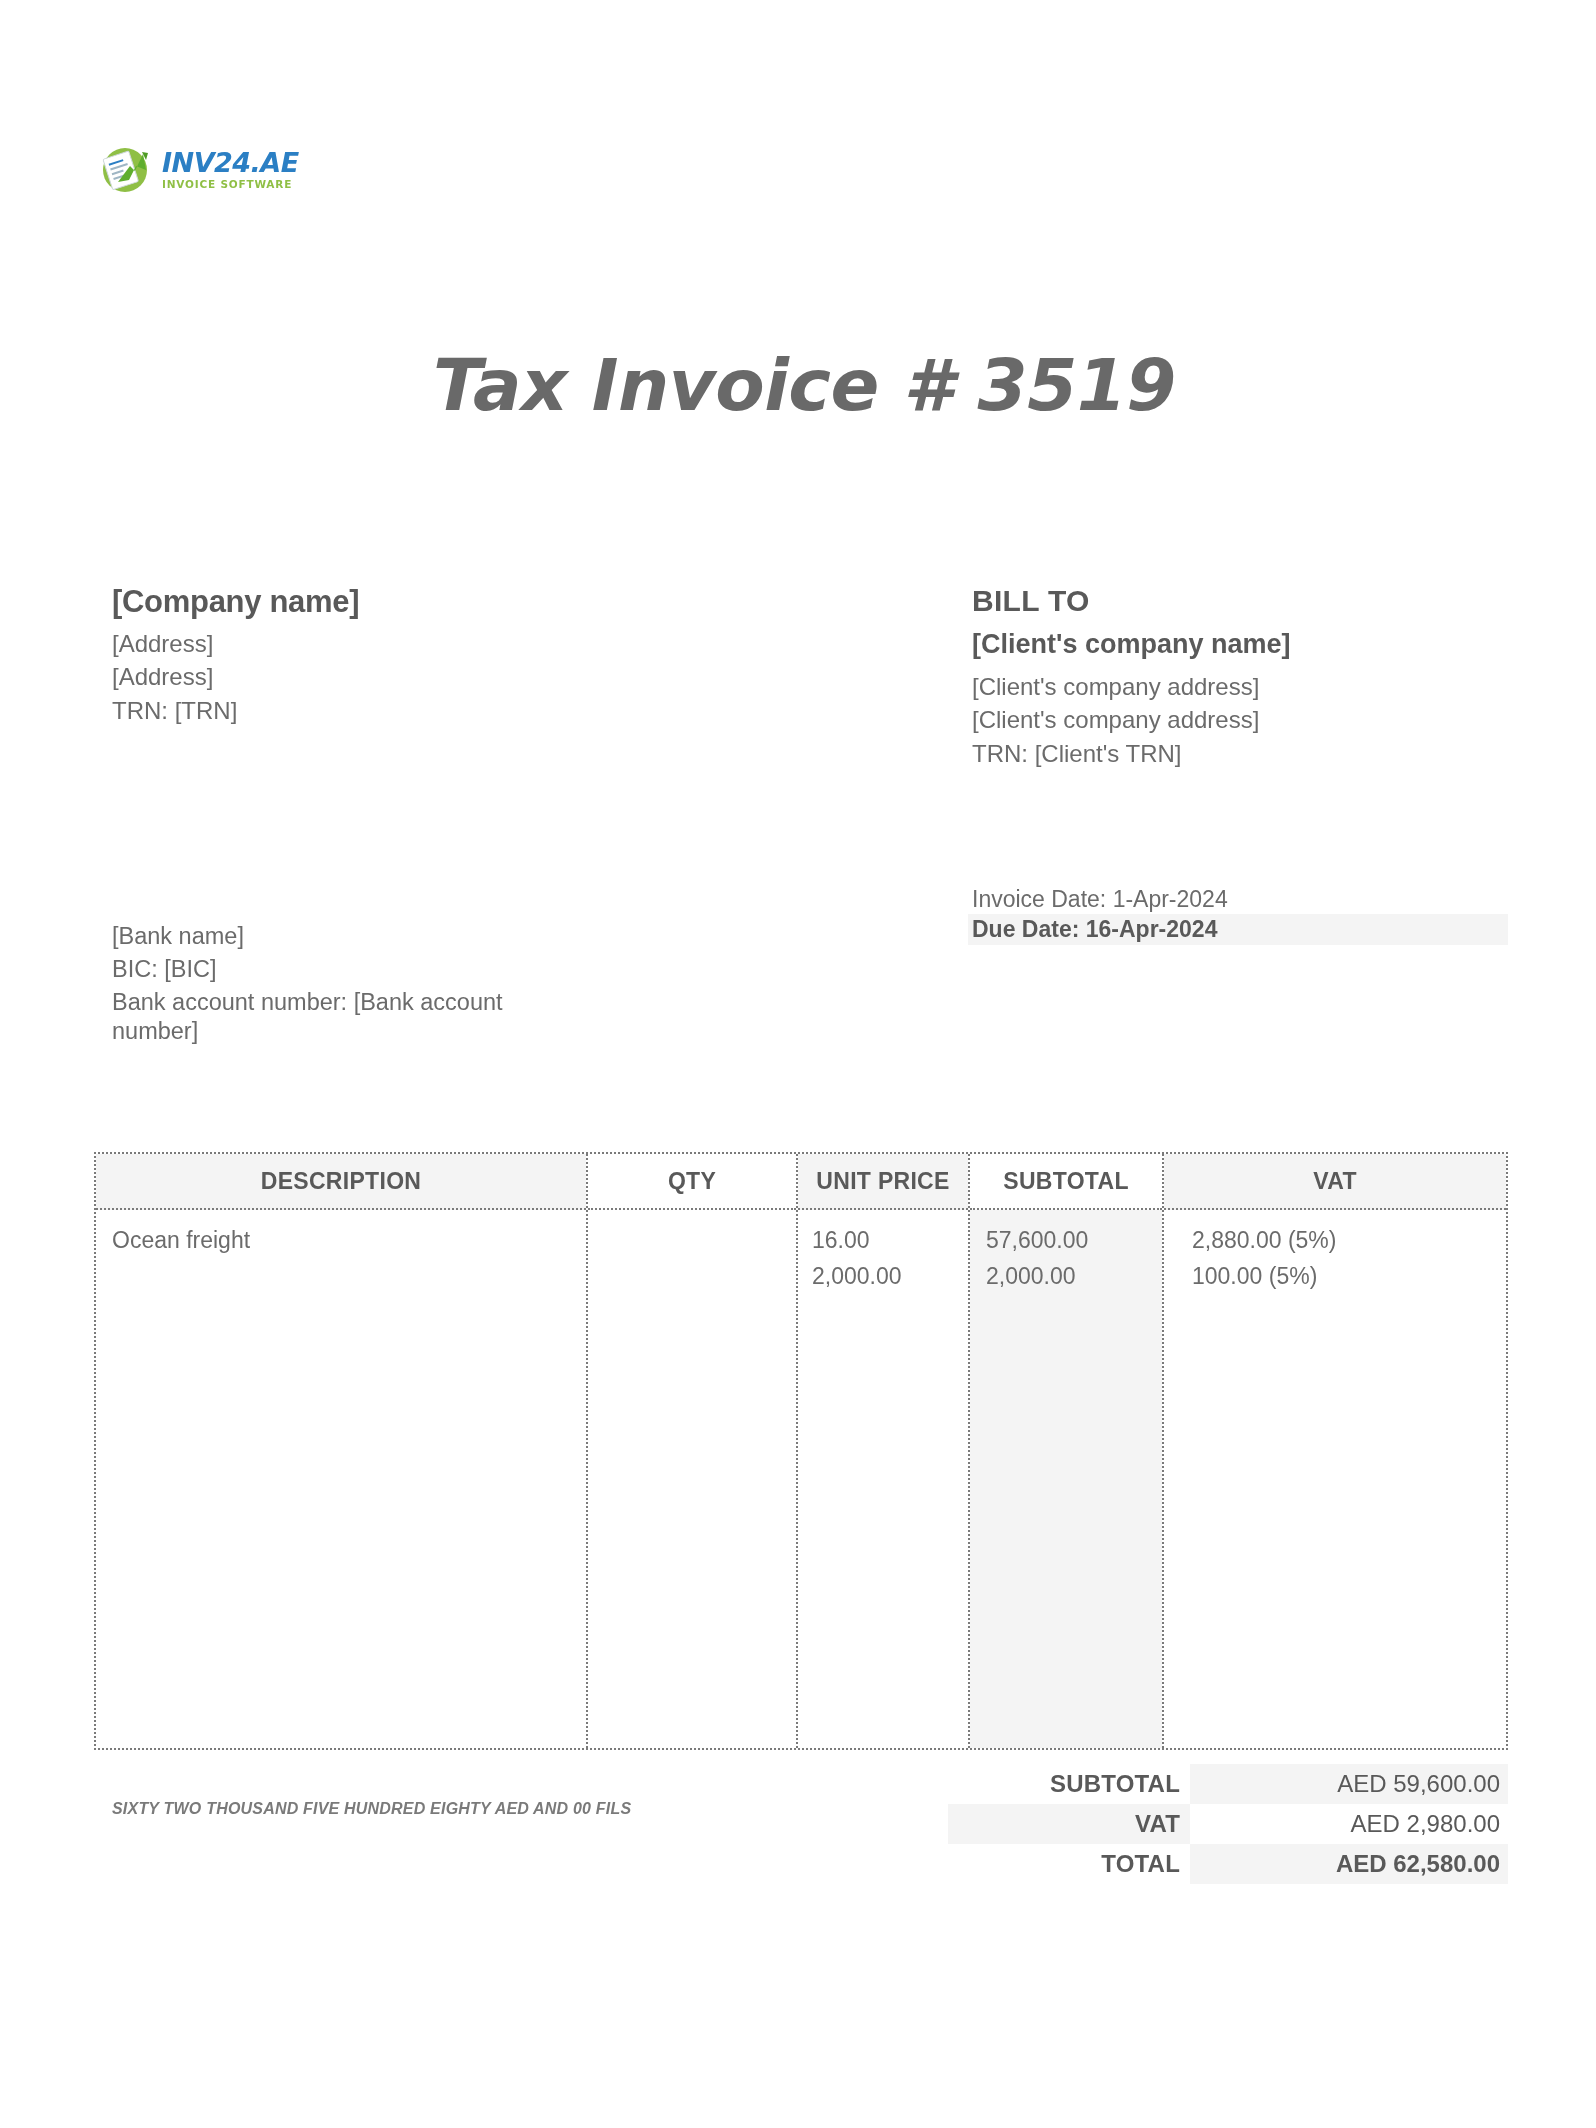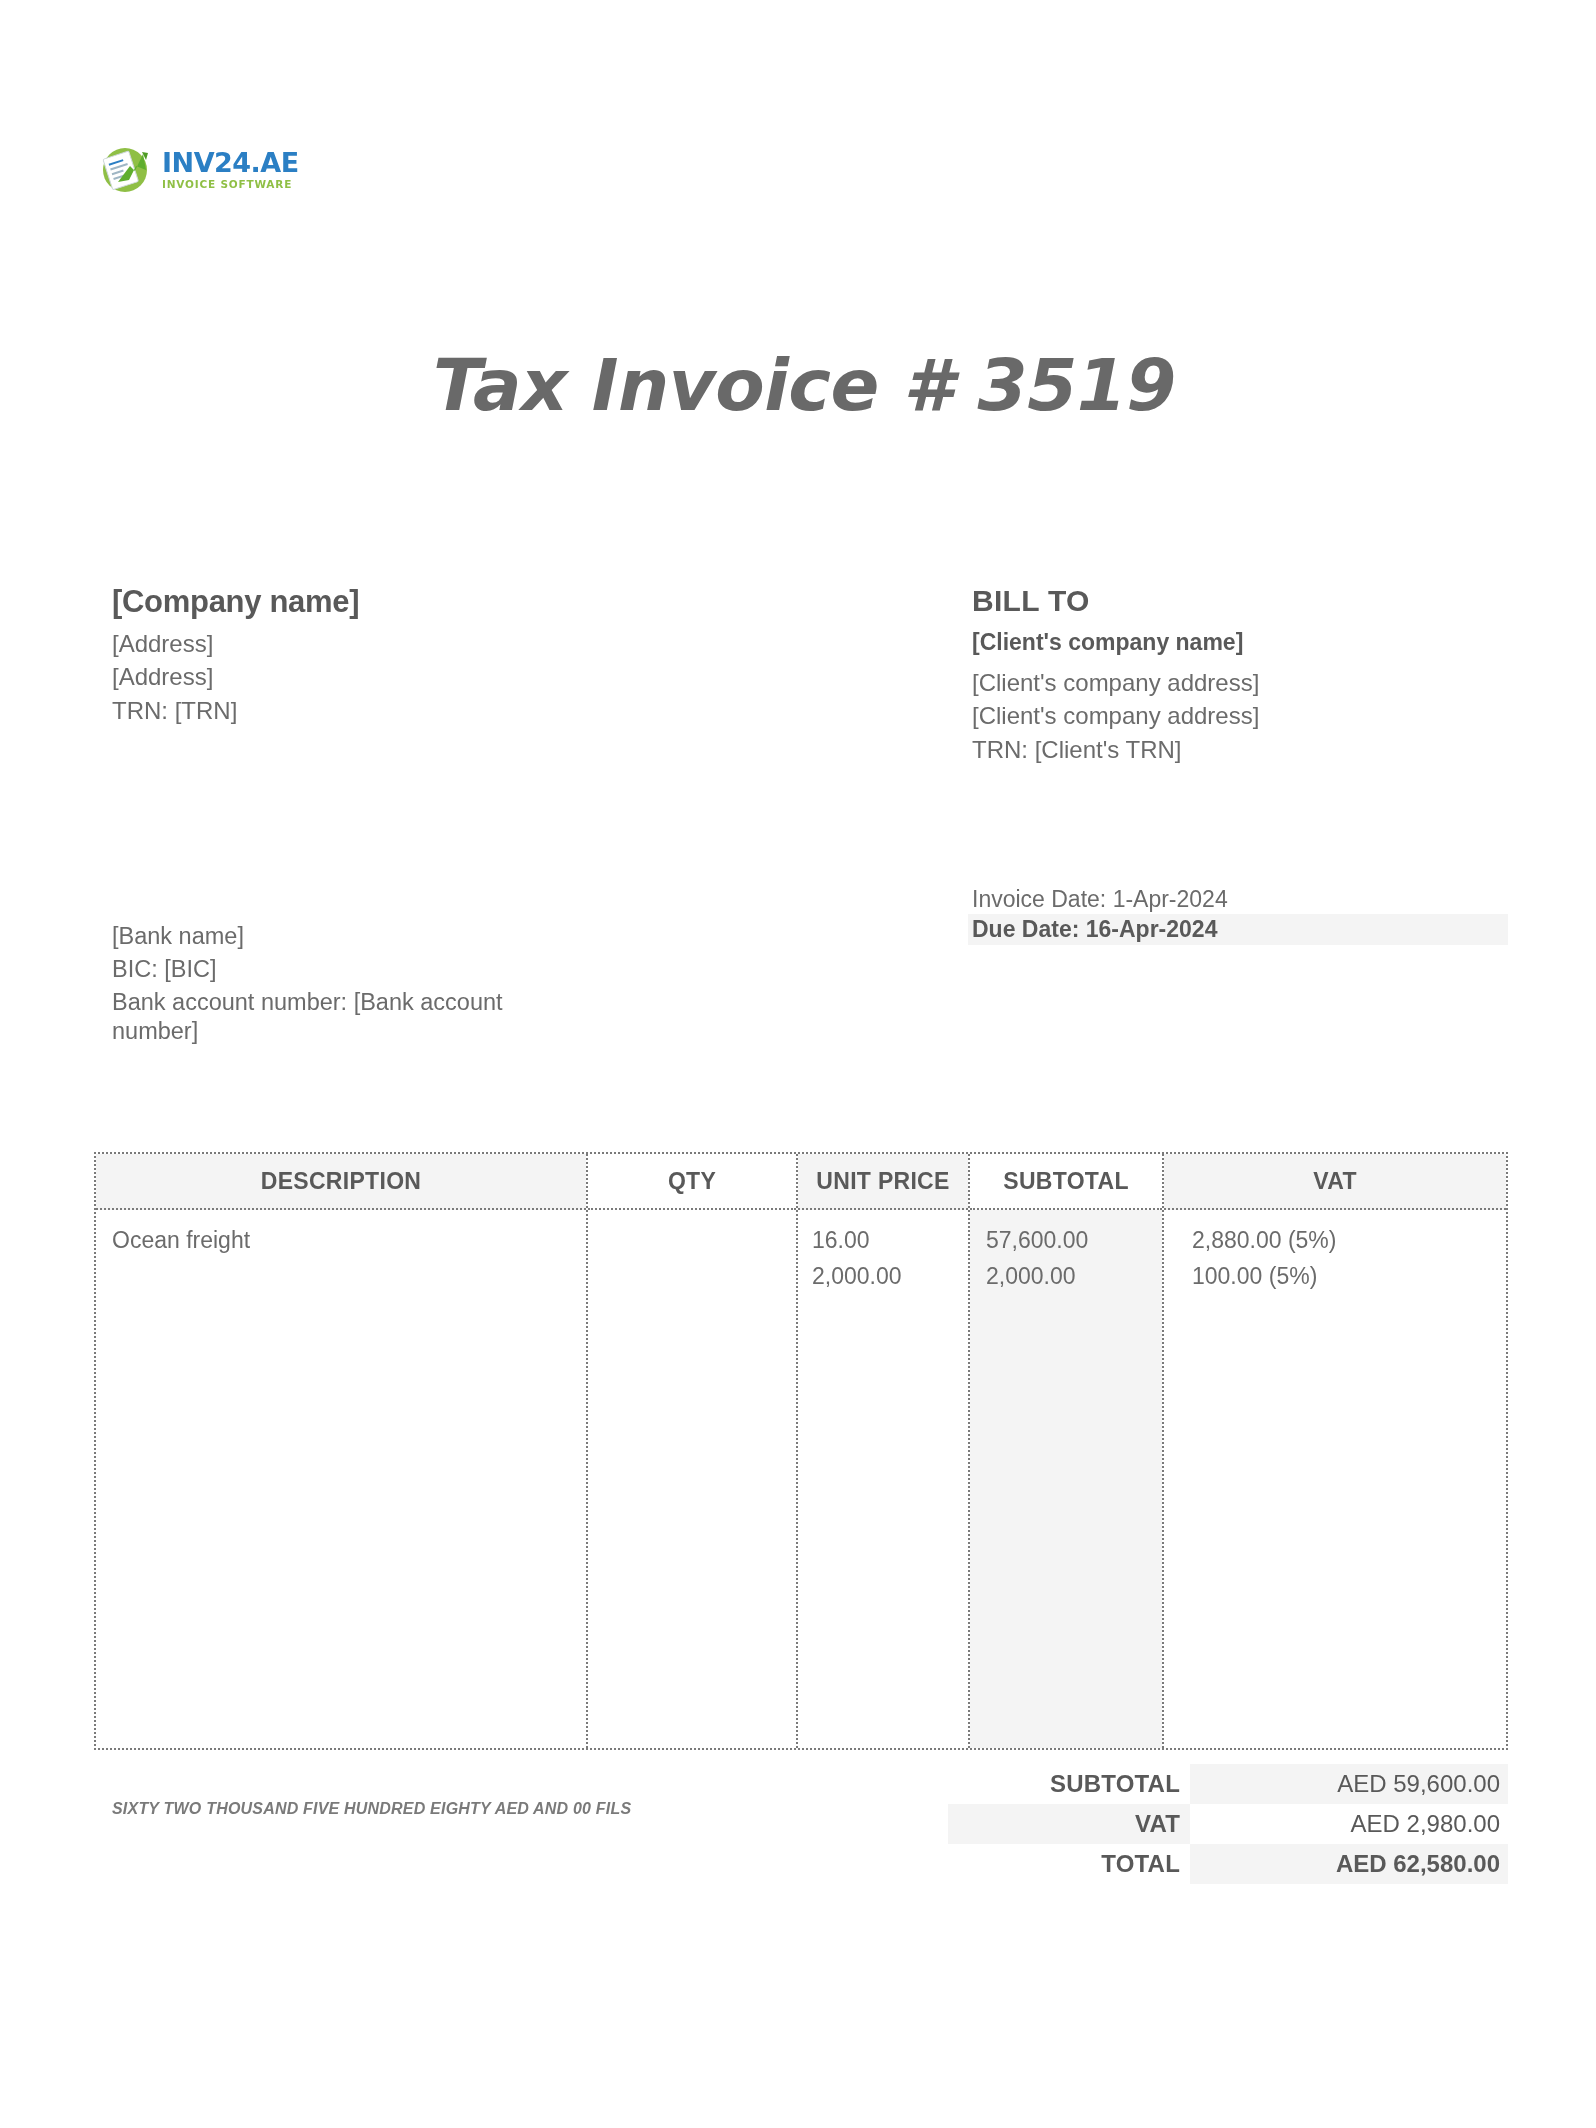--- a/index.html
+++ b/index.html
@@ -39,20 +39,21 @@
     flex-direction: column;
     justify-content: center;
     line-height: 1;
   }
   .logo-title {
     font-size: 27px;
     font-weight: bold;
     color: #2b7fc4;
     letter-spacing: -0.5px;
     font-family: "DejaVu Sans", sans-serif;
+    font-style: italic;
   }
   .logo-sub {
     font-size: 10.5px;
     font-weight: bold;
     color: #8fbf45;
     letter-spacing: 0.8px;
     margin-top: 3px;
     font-family: "DejaVu Sans", sans-serif;
   }
 
@@ -102,21 +103,21 @@
     width: 540px;
   }
   .billto .heading {
     font-size: 30px;
     font-weight: bold;
     color: #595959;
     letter-spacing: 0.3px;
     margin-bottom: 11px;
   }
   .billto .client-name {
-    font-size: 23px;
+    font-size: 27px;
     font-weight: bold;
     color: #595959;
     margin-bottom: 13px;
   }
 
   
   .dates {
     position: absolute;
     left: 968px;
     top: 884px;

